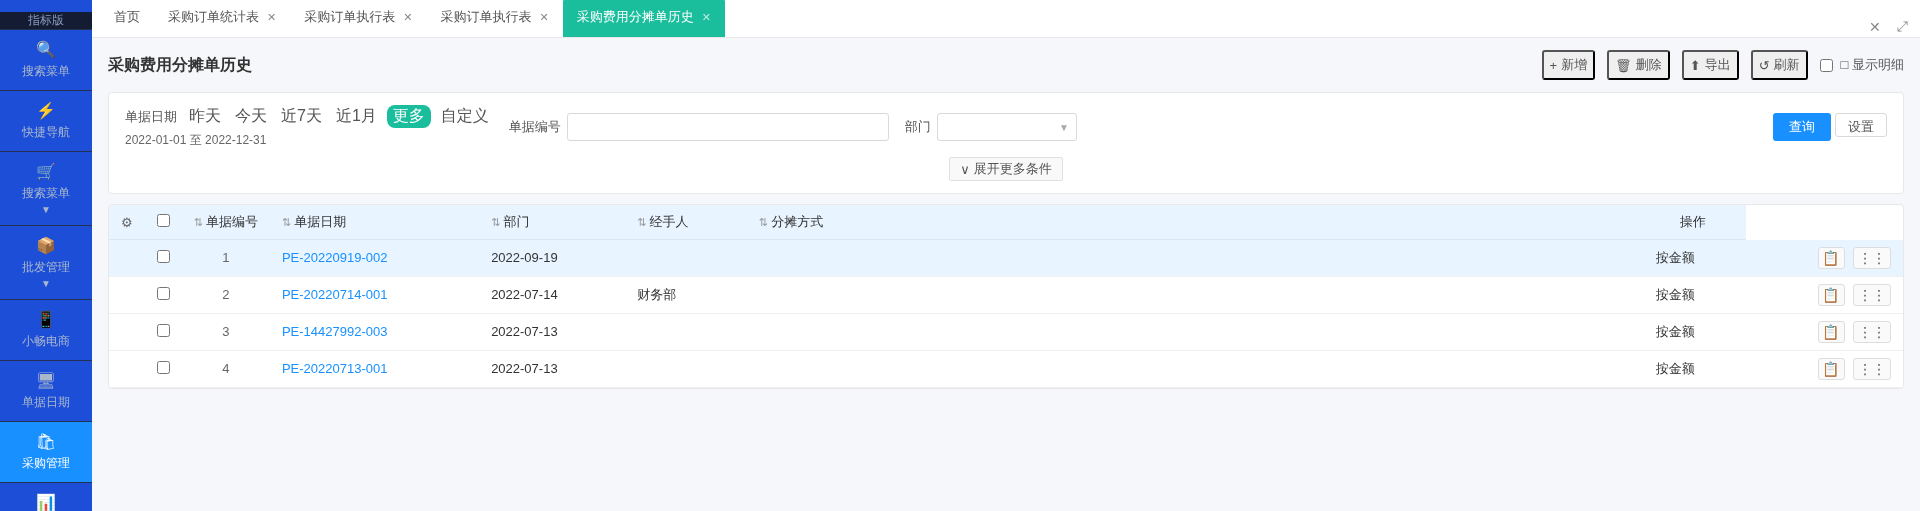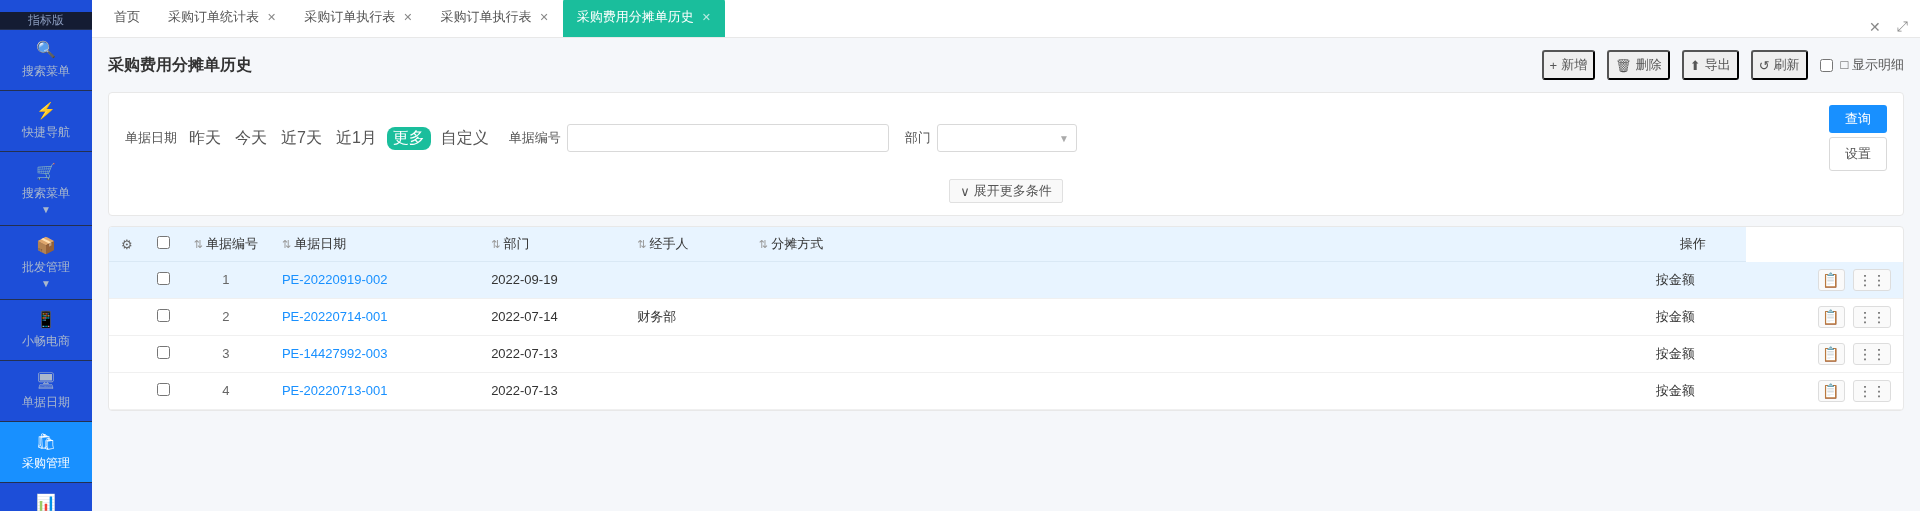--- a/index.html
+++ b/index.html
@@ -235,21 +235,21 @@
       height: 28px;
       font-size: 13px;
       cursor: pointer;
     }
     .settings-btn {
       background: #fff;
       color: #555;
       border: 1px solid #d9d9d9;
       border-radius: 3px;
       padding: 4px 12px;
-      height: 34px;
+      height: 24px;
       font-size: 13px;
       cursor: pointer;
     }
 
     .expand-more {
       display: flex;
       align-items: center;
       justify-content: center;
       margin-top: 8px;
     }
@@ -429,39 +429,40 @@
             <span class="filter-label">单据日期</span>
             <div class="date-shortcuts">
               <span class="date-shortcut">昨天</span>
               <span class="date-shortcut">今天</span>
               <span class="date-shortcut">近7天</span>
               <span class="date-shortcut">近1月</span>
               <span class="date-shortcut more">更多</span>
               <span class="date-shortcut">自定义</span>
             </div>
           </div>
+          <div class="date-range">2022-01-01 至 2022-12-31</div>
         </div>
 
         <div class="filter-field">
           <span class="filter-label">单据编号</span>
           <input type="text" class="filter-input" style="min-width: 280px;">
         </div>
 
         <div style="display:flex;align-items:center;gap:6px;">
           <span class="filter-label">部门</span>
           <div class="select-wrapper">
             <select class="dept-select">
               <option value=""></option>
               <option value="财务部">财务部</option>
             </select>
             <span class="select-arrow">▼</span>
           </div>
         </div>
 
-        <div style="display:flex;flex-direction:column;gap:4px;margin-left:auto;">
+        <div style="display:flex;flex-direction:row;gap:4px;margin-left:auto;">
           <button class="query-btn">查询</button>
           <button class="settings-btn">设置</button>
         </div>
       </div>
 
       <div class="expand-more">
         <div class="expand-btn">
           <span>∨</span>
           <span>展开更多条件</span>
         </div>

